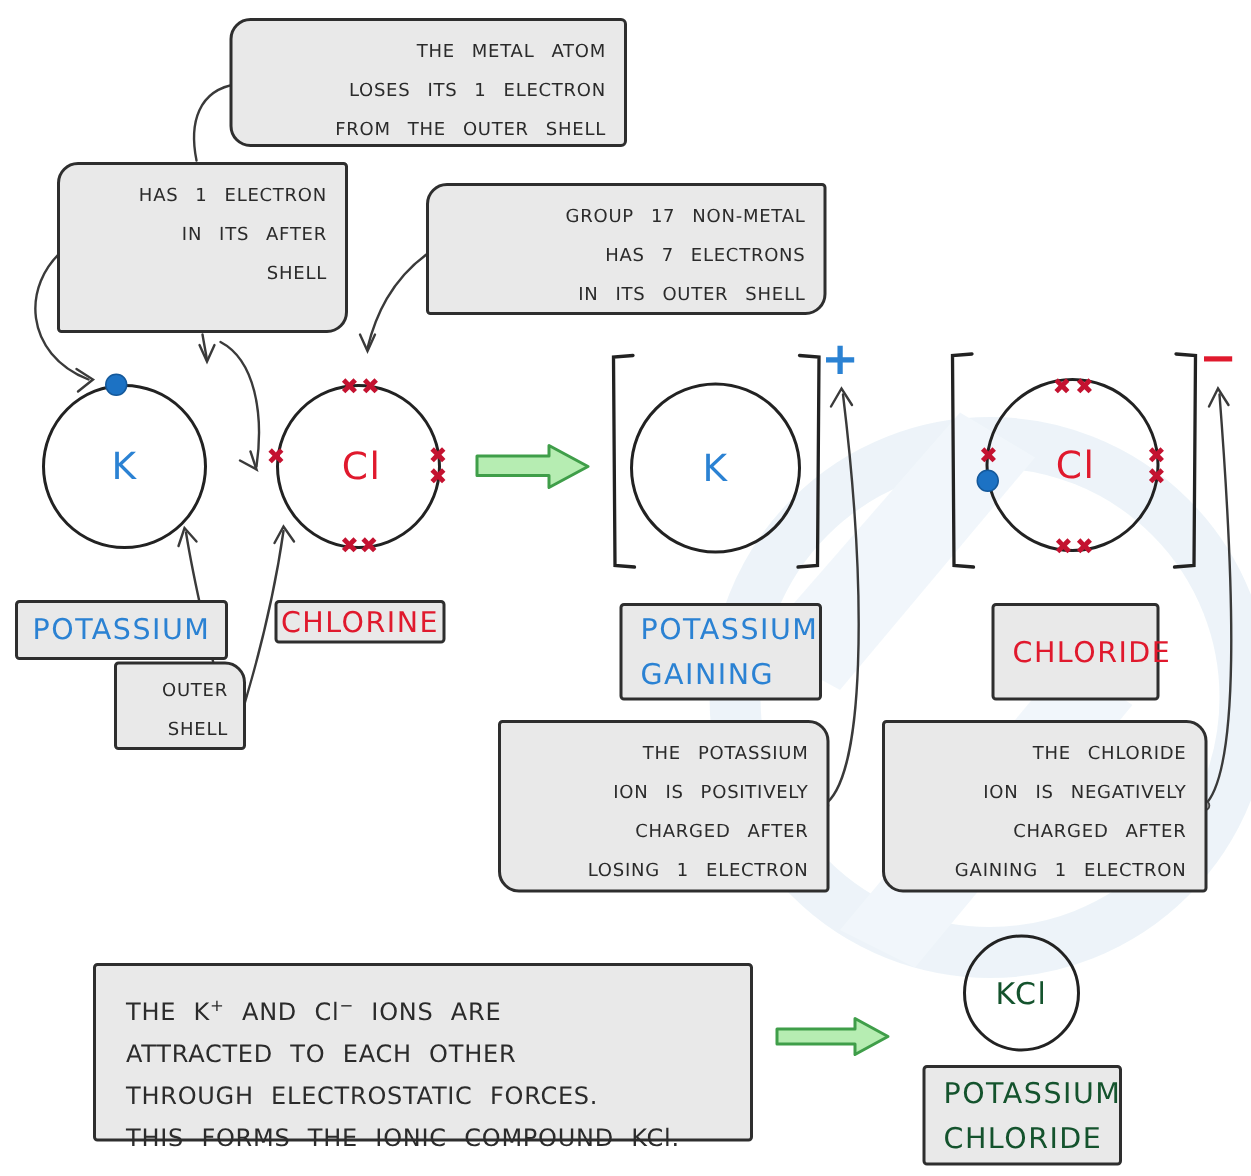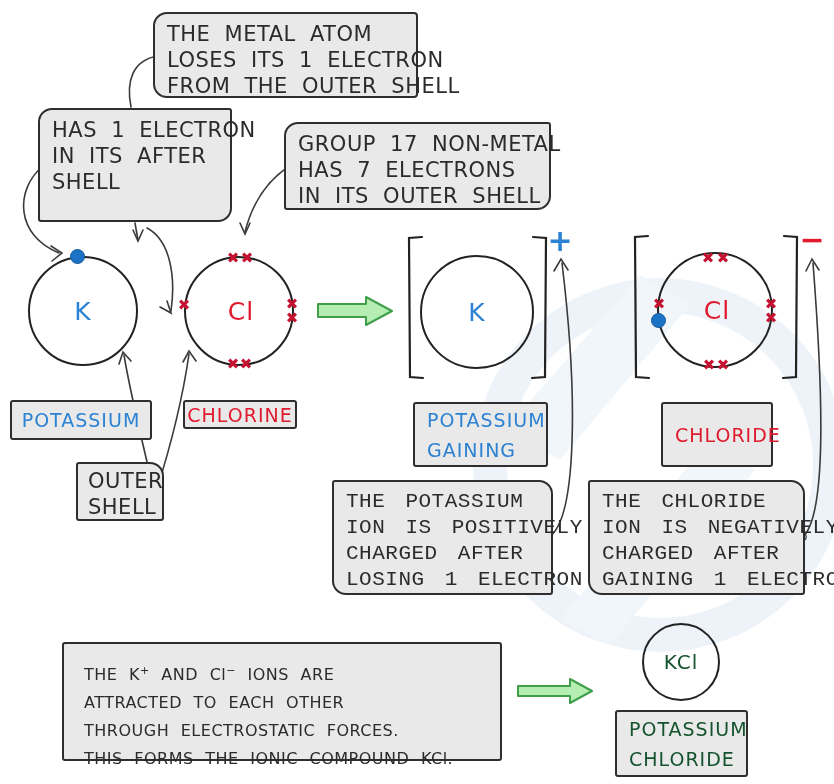--- a/index.html
+++ b/index.html
@@ -5,25 +5,25 @@
   html,body{margin:0;padding:0;background:#ffffff;}
   .stage{
     position:relative;width:834px;height:784px;background:#ffffff;overflow:hidden;
     font-family:"DejaVu Sans",sans-serif;color:#2b2b2b;
   }
   svg.layer{position:absolute;left:0;top:0;pointer-events:none;}
   .box{
     position:absolute;background:#e9e9e9;border:2px solid #2e2e2e;border-radius:3px;
     box-sizing:border-box;
   }
-  .note{padding:7px 12px;font-size:21px;line-height:26px;letter-spacing:.5px;word-spacing:7px;white-space:nowrap;}
+  .note{padding:7px 12px;font-size:12px;line-height:26px;letter-spacing:.5px;word-spacing:7px;white-space:nowrap;text-align:right;}
   .bevel-tl-bl{border-radius:14px 4px 4px 14px;}
   .bevel-tl-br{border-top-left-radius:14px;border-bottom-right-radius:14px;}
   .bevel-tr{border-top-right-radius:14px;}
-  .bevel-tr-bl{border-top-right-radius:14px;border-bottom-left-radius:14px;font-family:Liberation Mono, monospace;}
+  .bevel-tr-bl{border-top-right-radius:14px;border-bottom-left-radius:14px;}
   .lbl{
     display:flex;align-items:center;justify-content:center;
     font-size:19px;letter-spacing:1px;word-spacing:4px;white-space:nowrap;
   }
   .lbl2{
     display:flex;flex-direction:column;justify-content:center;
     font-size:19px;letter-spacing:1px;line-height:30px;padding-left:12px;white-space:nowrap;
   }
   .blue{color:#2b82d3;}
   .red{color:#e0192d;}
@@ -119,21 +119,21 @@
     <div>IN ITS AFTER</div>
     <div>SHELL</div>
   </div>
 
   <div class="box note bevel-tl-br" style="left:284px;top:122px;width:267px;height:88px;">
     <div>GROUP 17 NON-METAL</div>
     <div>HAS 7 ELECTRONS</div>
     <div>IN ITS OUTER SHELL</div>
   </div>
 
-  <div class="box note bevel-tr" style="left:76px;top:462px;width:88px;height:59px;padding:4px 10px;">
+  <div class="box note bevel-tr" style="left:76px;top:441px;width:88px;height:59px;padding:4px 10px;">
     <div>OUTER</div>
     <div>SHELL</div>
   </div>
 
   <div class="box note bevel-tr-bl" style="left:332px;top:480px;width:221px;height:115px;">
     <div>THE POTASSIUM</div>
     <div>ION IS POSITIVELY</div>
     <div>CHARGED AFTER</div>
     <div>LOSING 1 ELECTRON</div>
   </div>

